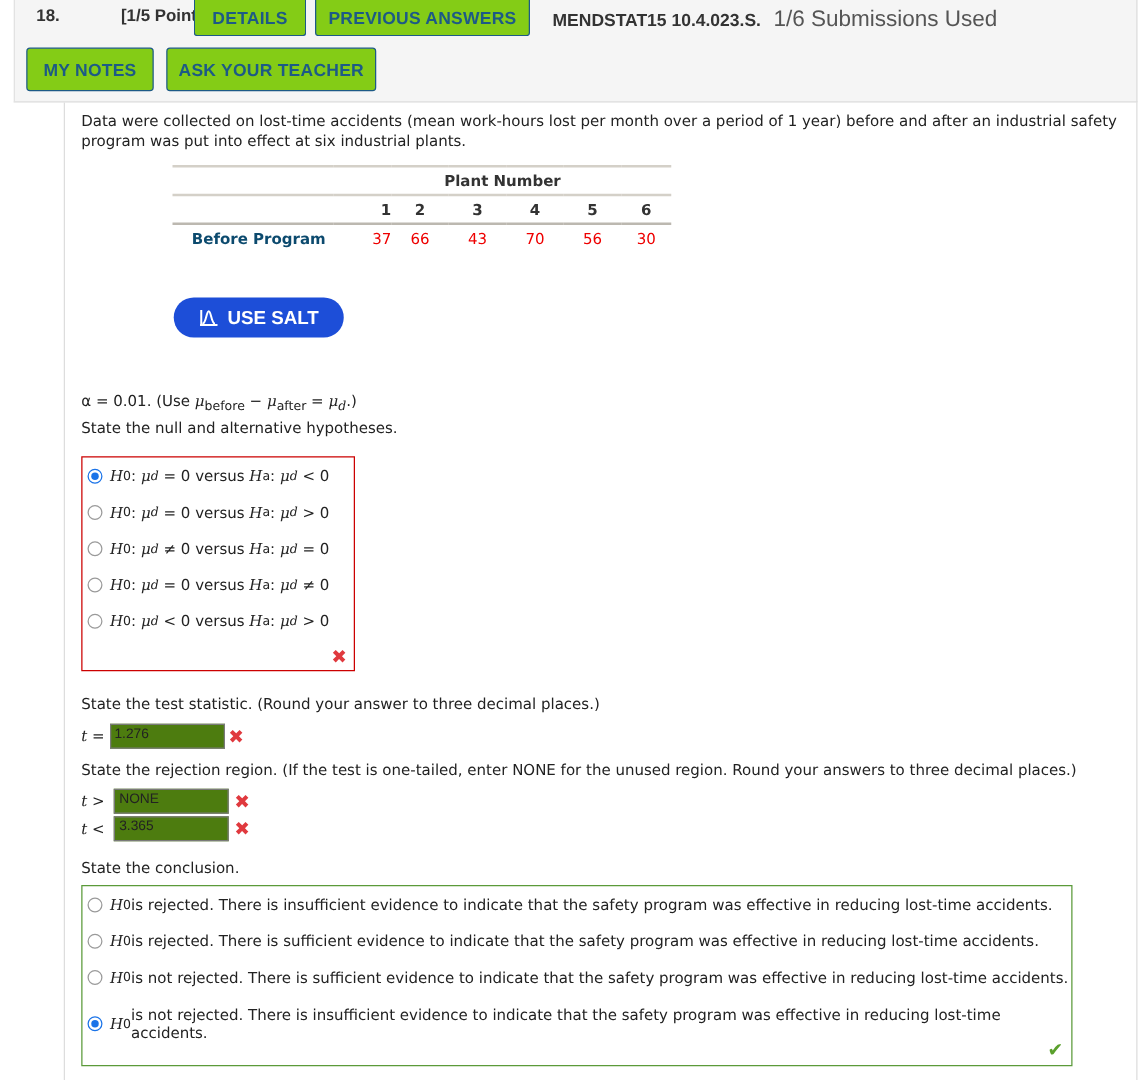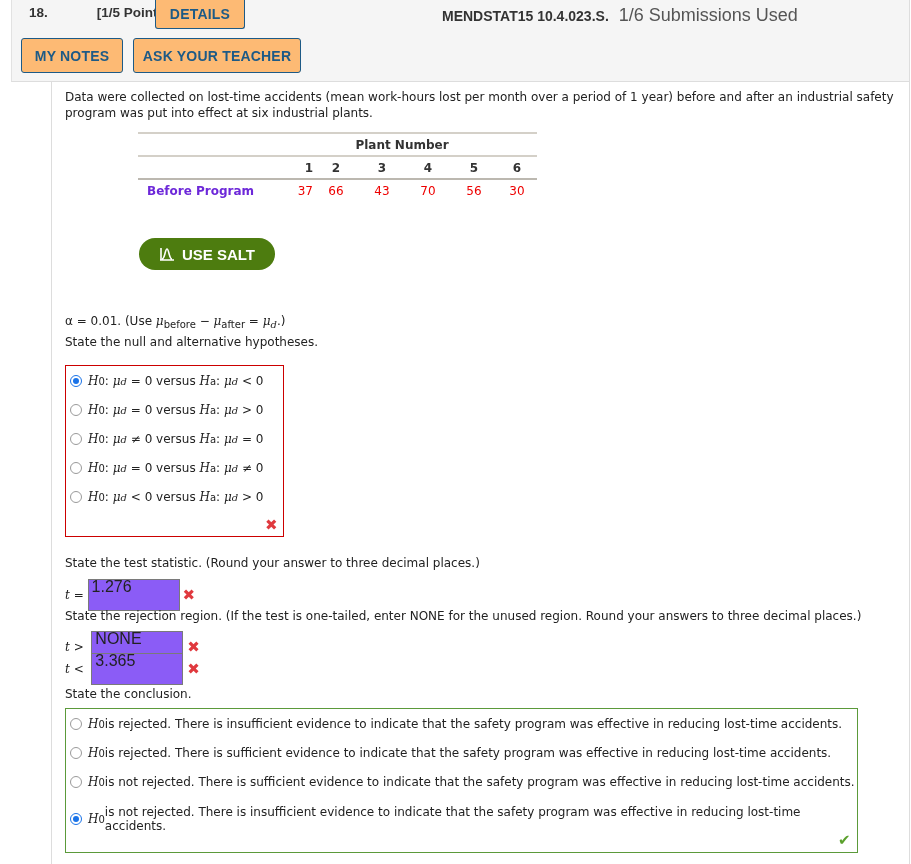--- a/index.html
+++ b/index.html
@@ -1,62 +1,63 @@
 <!DOCTYPE html>
 <html><head>
 <meta charset="utf-8">
 <style>
   html, body { margin:0; padding:0; background:#fff; }
   body { width:911px; height:864px; position:relative; overflow:hidden; font-family:"DejaVu Sans", "Liberation Sans", sans-serif; color:#222; }
   .header { position:absolute; left:11px; top:0; width:899px; height:82px; background:#f5f5f5; border-bottom:1px solid #ddd; border-left:1px solid #e2e2e2; border-right:1px solid #ddd; box-sizing:border-box; }
   .qnum { position:absolute; left:17px; top:5px; font-size:13.5px; font-weight:bold; color:#333; font-family:"Liberation Sans", sans-serif; }
   .qnum .pts { margin-left:5px;padding-left:44px; }
-  .hbtn { position:absolute; height:30px; box-sizing:border-box; border:1px solid #1d5a86; border-radius:3px; background:#fdba74; color:#1d5a86; font-family:"Liberation Sans", sans-serif; font-weight:bold; font-size:14px; display:flex; align-items:center; justify-content:center; letter-spacing:0.2px; }
+  .hbtn { position:absolute; height:30px; box-sizing:border-box; border:1px solid #1d5a86; border-radius:3px; background:#84cc16; color:#1d5a86; font-family:"Liberation Sans", sans-serif; font-weight:bold; font-size:14px; display:flex; align-items:center; justify-content:center; letter-spacing:0.2px; }
   .hbtn.top { top:-1px; border-top:none; border-radius:0 0 3px 3px; }
   .qid { position:absolute; left:441px; top:5px; font-family:"Liberation Sans", sans-serif; font-size:14px; }
   .qid b { color:#333; }
   .qid span.sub { color:#555; margin-left:10px; font-weight:normal; }
   .leftrule { position:absolute; left:51px; top:82px; width:1px; height:782px; background:#ddd; }
   .rightrule { position:absolute; left:909px; top:82px; width:1px; height:782px; background:#ddd; }
   .content { position:absolute; left:65px; font-family:"DejaVu Sans", sans-serif; font-size:12px; color:#222; }
   .intro { top:89px; width:830px; line-height:16px; }
   table.data { position:absolute; left:138px; top:132px; border-collapse:collapse; font-family:"DejaVu Sans", sans-serif; font-size:12px; }
   table.data td { padding:0; height:21px; text-align:center; }
   table.data .topline td { border-top:2px solid #d4d0c8; }
   table.data .midline td { border-top:2px solid #d4d0c8; }
   table.data .numline td { border-bottom:2px solid #bcb8b0; }
   table.data .botline td { border-bottom:2px solid #d4d0c8; }
-  table.data .lbl { font-weight:bold; color:#6d28d9; text-align:left; padding-left:9px; width:120px; }
+  table.data .lbl { font-weight:bold; color:#0c4a6e; text-align:center; padding-left:9px; width:120px; }
   table.data .hd { font-weight:bold; color:#333; }
   table.data .val { color:#e00; }
-  .salt { position:absolute; left:139px; top:238px; width:136px; height:32px; border-radius:16px; background:#4d7c0f; color:#fff; font-family:"Liberation Sans", sans-serif; font-weight:bold; font-size:15px; display:flex; align-items:center; justify-content:center; gap:7px; }
+  .salt { position:absolute; left:139px; top:238px; width:136px; height:32px; border-radius:16px; background:#1d4ed8; color:#fff; font-family:"Liberation Sans", sans-serif; font-weight:bold; font-size:15px; display:flex; align-items:center; justify-content:center; gap:7px; }
   .salt svg { display:block; }
   .q1 { top:297px; width:830px; line-height:16px; }
   .sub { font-size:11px; }
   i.m { font-family:"DejaVu Serif", serif; font-style:italic; }
   .state { font-size:12px; }
   .hypbox { position:absolute; left:65px; top:365px; width:219px; height:172px; border:1px solid #c00; box-sizing:border-box; }
   .radio-row { position:absolute; display:flex; align-items:center; font-size:12px; }
   .radio { width:12px; height:12px; border-radius:50%; border:1px solid #9a9a9a; box-sizing:border-box; background:#fff; margin-right:6px; position:relative; flex:none; }
   .radio.on { border-color:#1a73e8; }
   .radio.on::after { content:""; position:absolute; left:2px; top:2px; width:6px; height:6px; border-radius:50%; background:#1a73e8; }
   .mark-x { position:absolute; color:#e0393e; font-weight:bold; font-size:15px; line-height:15px; font-family:"DejaVu Sans", sans-serif; }
   .mark-check { position:absolute; color:#5aa02c; font-size:15px; line-height:15px; font-family:"DejaVu Sans", sans-serif; }
   .inputrow { position:absolute; left:65px; display:flex; align-items:center; font-size:12px; }
-  .tbox { height:32px; border:1px solid #7a7a7a; box-sizing:border-box; font-family:"Liberation Sans", sans-serif; font-size:16px; padding:0 3px; line-height:14px; color:#222; background:#8b5cf6; }
+  .tbox { height:20px; border:1px solid #7a7a7a; box-sizing:border-box; font-family:"Liberation Sans", sans-serif; font-size:11px; padding:0 3px; line-height:14px; color:#222; background:#4d7c0f; }
   .conbox { position:absolute; left:65px; top:708px; width:793px; height:145px; border:1px solid #5b9a3a; box-sizing:border-box; }
 </style>
 </head>
 <body>
 
 <div class="header">
   <div class="qnum">
     <span>18.</span><span class="pts">[1/5 Points]</span>
   </div>
   <div class="hbtn top" style="left:143px;width:90px;">DETAILS</div>
+  <div class="hbtn top" style="left:240px;width:172px;">PREVIOUS ANSWERS</div>
   <div class="qid" style="left:430px;">
     <b>MENDSTAT15 10.4.023.S.</b><span class="sub" style="font-size:18px;">1/6 Submissions Used</span>
   </div>
   <div class="hbtn" style="left:9px;top:38px;width:102px;height:35px;">MY NOTES</div>
   <div class="hbtn" style="left:121px;top:38px;width:168px;height:35px;">ASK YOUR TEACHER</div>
 </div>
 
 <div class="leftrule"></div>
 <div class="rightrule"></div>
 

